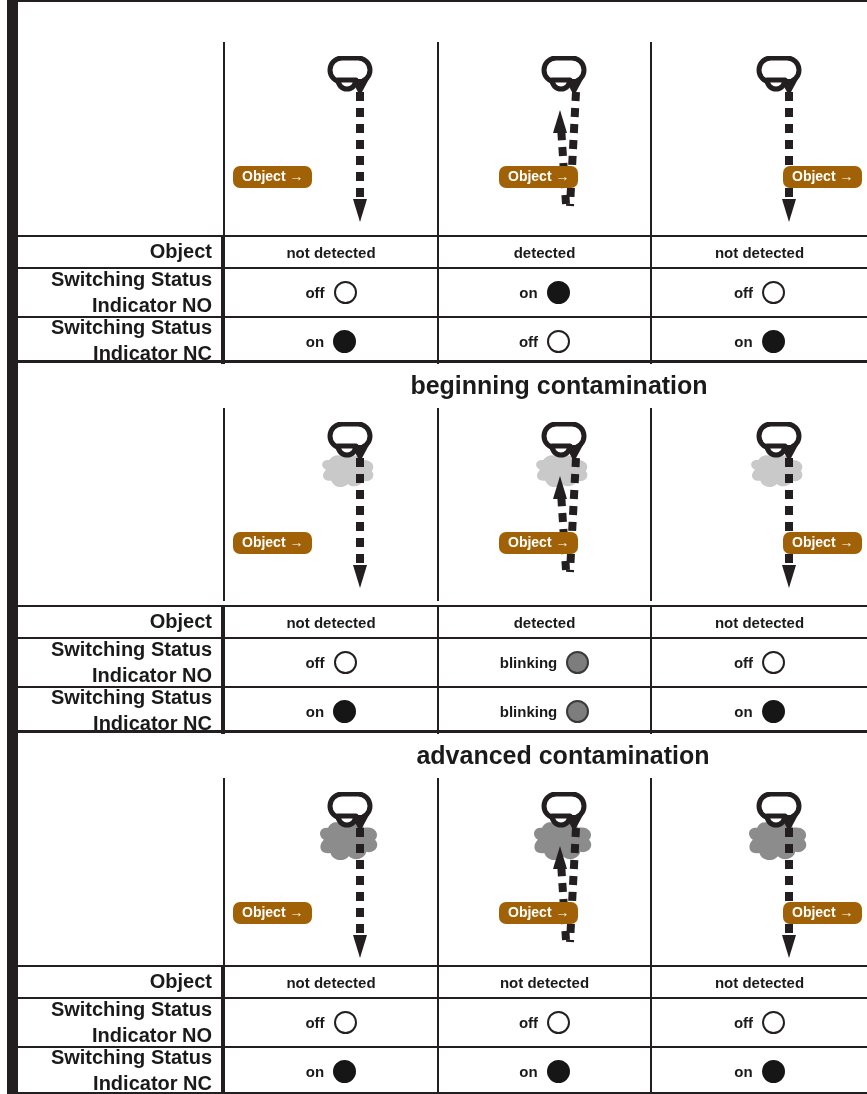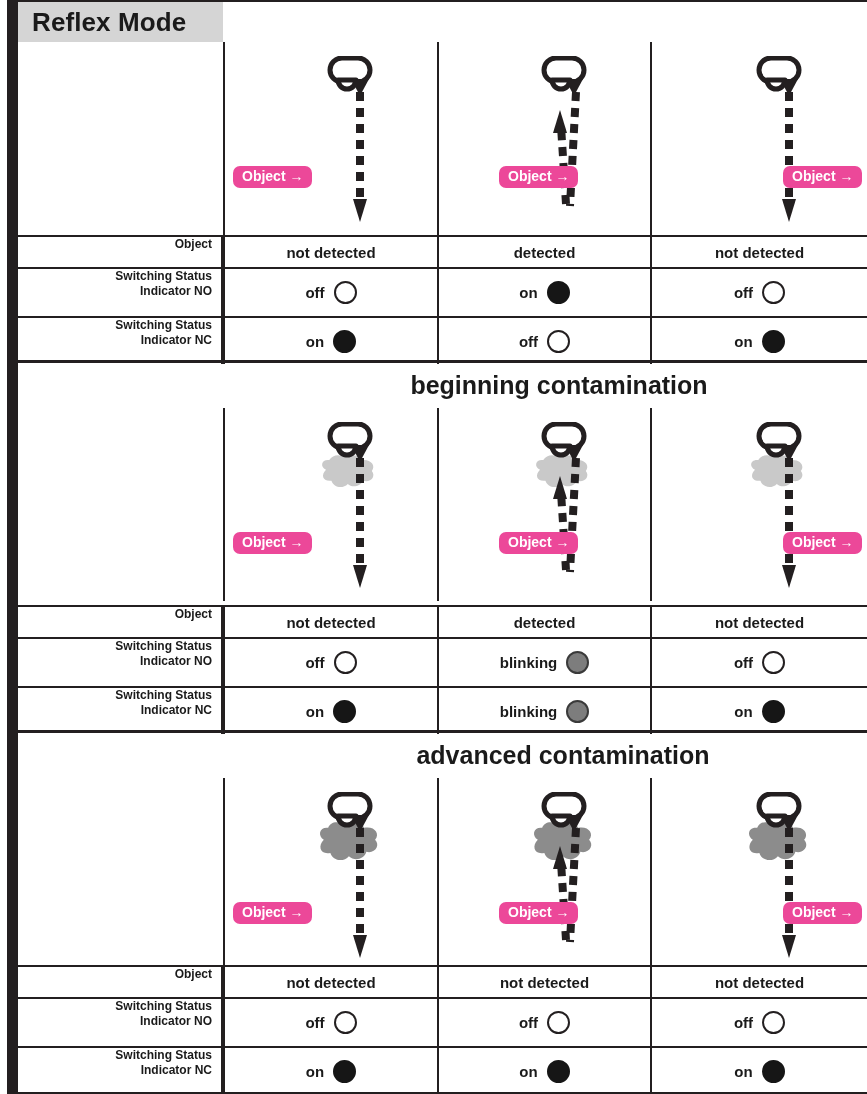--- a/index.html
+++ b/index.html
@@ -61,38 +61,38 @@
   .diagram-band{position:absolute;left:0;right:0;}
   .dcol{
     position:absolute;top:0;bottom:0;
     border-left:2px solid #231f20;
   }
 
   
   .sensor-wrap{position:absolute;}
   .obj-badge{
     position:absolute;
-    background:#ec4899;color:#fff;
+    background:#a16207;color:#fff;
     font-size:14px;font-weight:bold;
     border-radius:7px;
     padding:3px 9px 4px 9px;
     white-space:nowrap;
     line-height:1.1;
   }
 
   
   .rowblk{position:absolute;left:0;right:0;border-top:2px solid #231f20;}
   .rowline{position:relative;border-bottom:2px solid #231f20;}
   .rowline:last-child{border-bottom:none;}
   .rlabel{
     position:absolute;left:0;top:0;bottom:0;width:205px;
     box-sizing:border-box;
     padding-right:9px;
-    display:flex;flex-direction:column;align-items:flex-end;justify-content:flex-start;
-    font-size:12px;font-weight:bold;line-height:1.28;
+    display:flex;flex-direction:column;align-items:flex-end;justify-content:center;
+    font-size:20px;font-weight:bold;line-height:1.28;
     text-align:right;
     border-right:2px solid #231f20;
   }
   .rcell{
     position:absolute;top:0;bottom:0;
     display:flex;align-items:center;justify-content:center;
     font-size:15px;font-weight:bold;
     box-sizing:border-box;
   }
   .rcell.sep{border-left:2px solid #231f20;}
@@ -113,23 +113,20 @@
 </head>
 <body>
 
 <div class="sheet">
 
   <div class="left-rail"></div>
   <div class="top-hairline"></div>
   <div class="bottom-hairline"></div>
 
   <div class="header-row">
-    <div class="mode-badge">
-      <span>Reflex Mode</span>
-    </div>
   </div>
 
   <div id="body-root">
       <div class="diagram-band" style="left:18px;width:849px;top:42px;height:193px;">
         <div class="dcol" style="left:205px;width:214px;">
           <div class="sensor-wrap" style="left:93px;top:14px;width:70px;height:180px;">
             <svg width="70" height="140" viewBox="0 0 70 140" style="position:absolute;left:8px;top:36px;">
               <line x1="34" y1="0" x2="34" y2="112" stroke="#231f20" stroke-width="8" stroke-dasharray="9 7"></line>
               <path d="M34 130 L27 107 L41 107 Z" fill="#231f20"></path>
             </svg>

